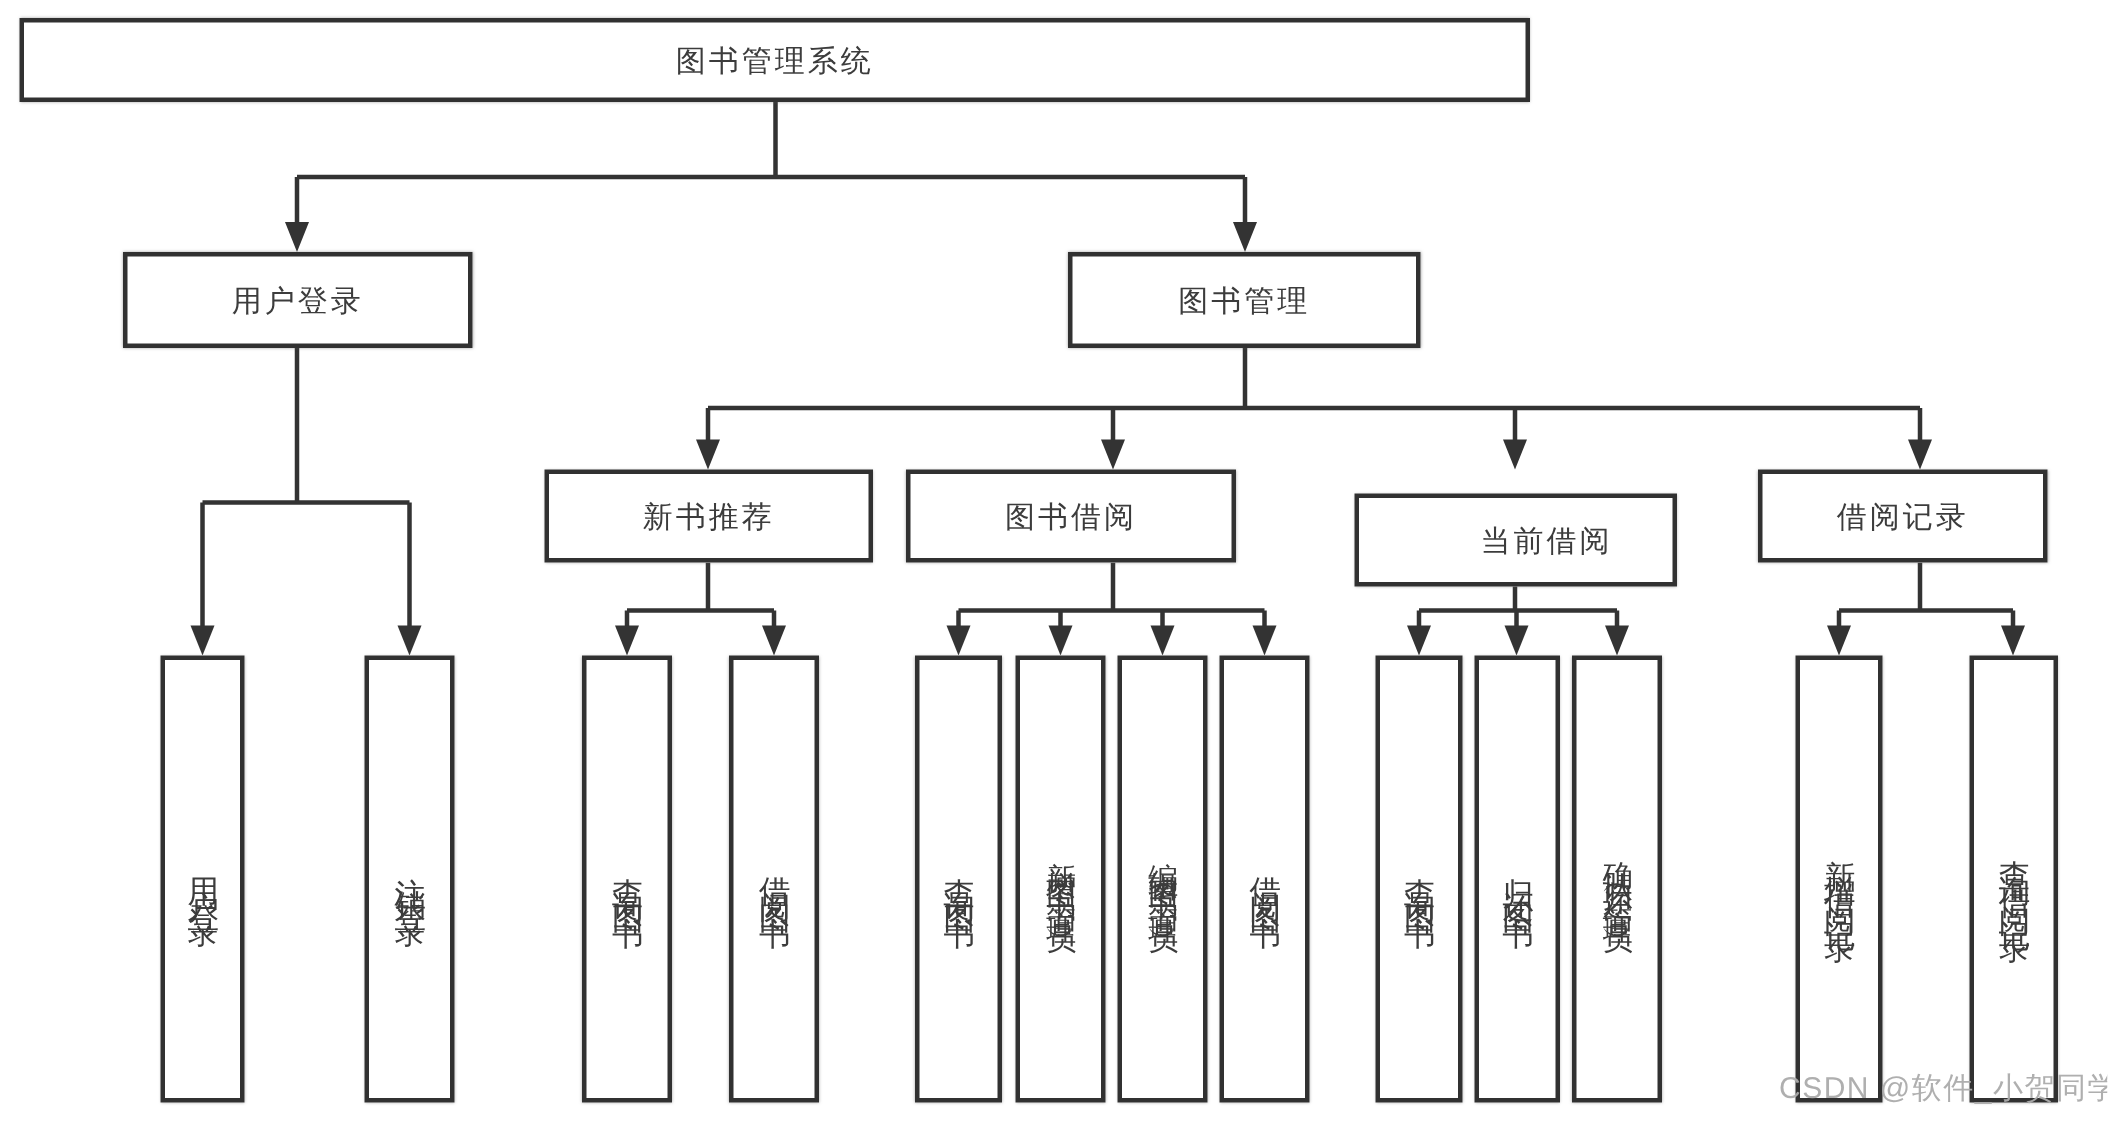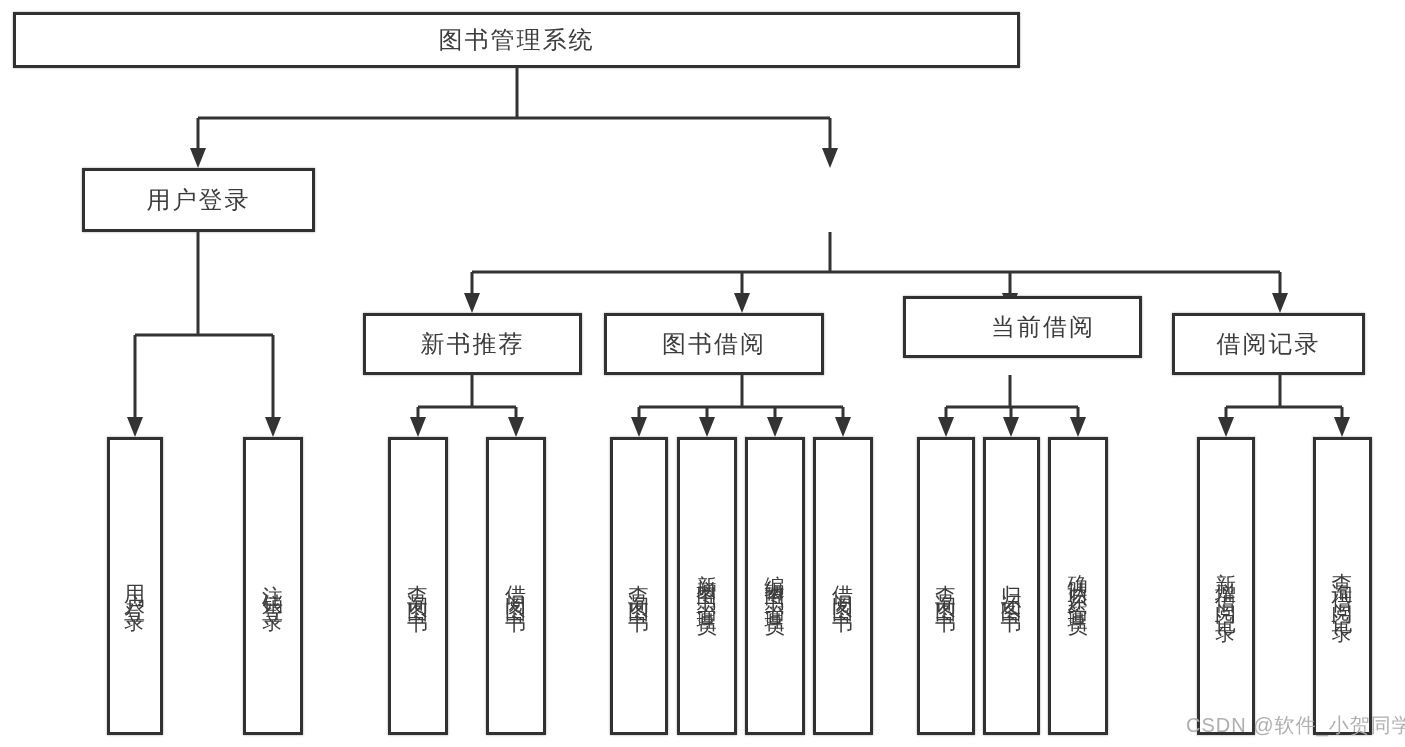--- a/index.html
+++ b/index.html
@@ -8,21 +8,21 @@
     position:relative;width:1405px;height:747px;background:#ffffff;overflow:hidden;
   }
   .wires{position:absolute;left:0;top:0;z-index:1;}
   .node{
     position:absolute;box-sizing:border-box;background:#ffffff;
     border:3px solid #313131;box-shadow:0 0 2px rgba(90,90,90,.55);
     display:flex;align-items:center;justify-content:center;
     color:#3c3c3c;font-size:21px;letter-spacing:2px;z-index:2;
     white-space:nowrap;
   }
-  .hnode{font-size:24px;}
+  .hnode{font-size:20px;}
   .vnode{
     writing-mode:vertical-rl;text-orientation:mixed;
     font-size:21px;letter-spacing:9px;line-height:1;
   }
   .vnode.long{letter-spacing:6px;font-size:20px;}
   .vnode.mid{letter-spacing:10px;}
   .watermark{
     position:absolute;left:1186px;top:712px;z-index:3;
     font-size:20px;color:rgba(171,171,171,.95);letter-spacing:1px;white-space:nowrap;
   }
@@ -59,24 +59,25 @@
       <polygon points="1003,417 1019,417 1011,437"></polygon>
       <polygon points="1070,417 1086,417 1078,437"></polygon>
       <polygon points="1218,417 1234,417 1226,437"></polygon>
       <polygon points="1334,417 1350,417 1342,437"></polygon>
     </g>
   </svg>
 
   <div class="node hnode" style="left:13px;top:12px;width:1007px;height:56px;">图书管理系统</div>
 
   <div class="node hnode" style="left:82px;top:168px;width:233px;height:64px;">用户登录</div>
+  <div class="node hnode" style="left:712px;top:168px;width:235px;height:64px;">图书管理</div>
 
   <div class="node hnode" style="left:363px;top:313px;width:219px;height:62px;">新书推荐</div>
   <div class="node hnode" style="left:604px;top:313px;width:220px;height:62px;">图书借阅</div>
-  <div class="node hnode" style="left:903px;top:296px;width:239px;height:62px;padding-left:41px;">当前借阅</div>
+  <div class="node hnode" style="left:903px;top:329px;width:215px;height:62px;padding-left:41px;">当前借阅</div>
   <div class="node hnode" style="left:1172px;top:313px;width:193px;height:62px;">借阅记录</div>
 
   <div class="node vnode" style="left:107px;top:437px;width:56px;height:298px;">用户登录</div>
   <div class="node vnode" style="left:243px;top:437px;width:60px;height:298px;">注销登录</div>
 
   <div class="node vnode" style="left:388px;top:437px;width:60px;height:298px;">查询图书</div>
   <div class="node vnode" style="left:486px;top:437px;width:60px;height:298px;">借阅图书</div>
 
   <div class="node vnode" style="left:610px;top:437px;width:58px;height:298px;">查询图书</div>
   <div class="node vnode long" style="left:677px;top:437px;width:60px;height:298px;">新增图书（管理员）</div>

